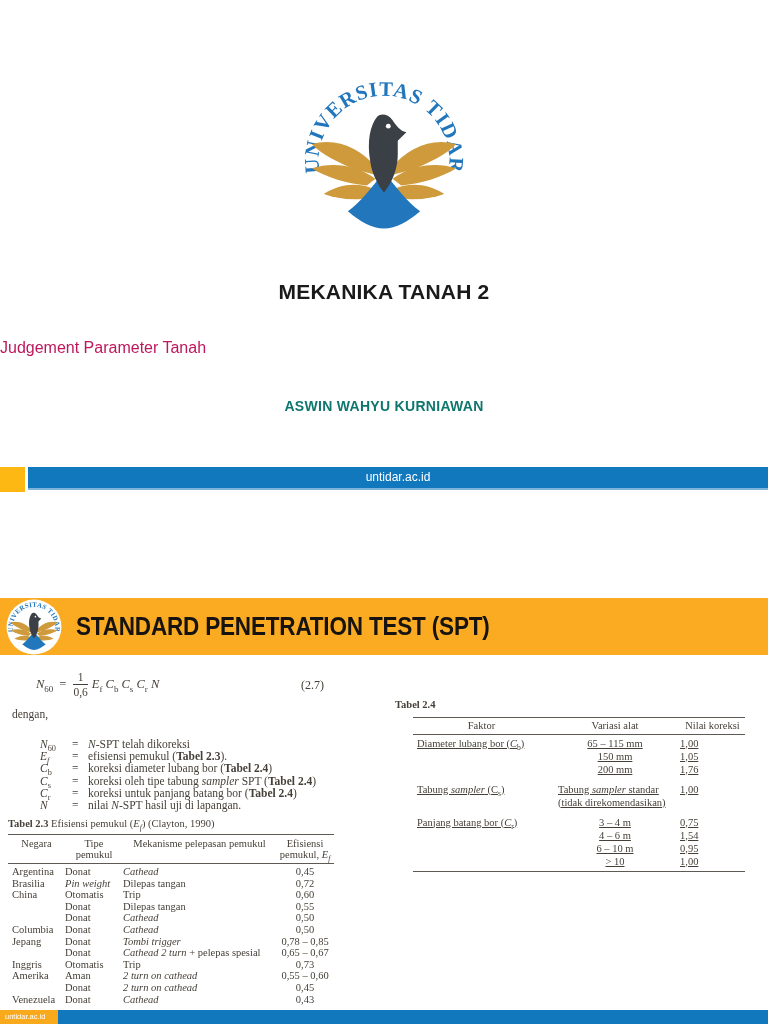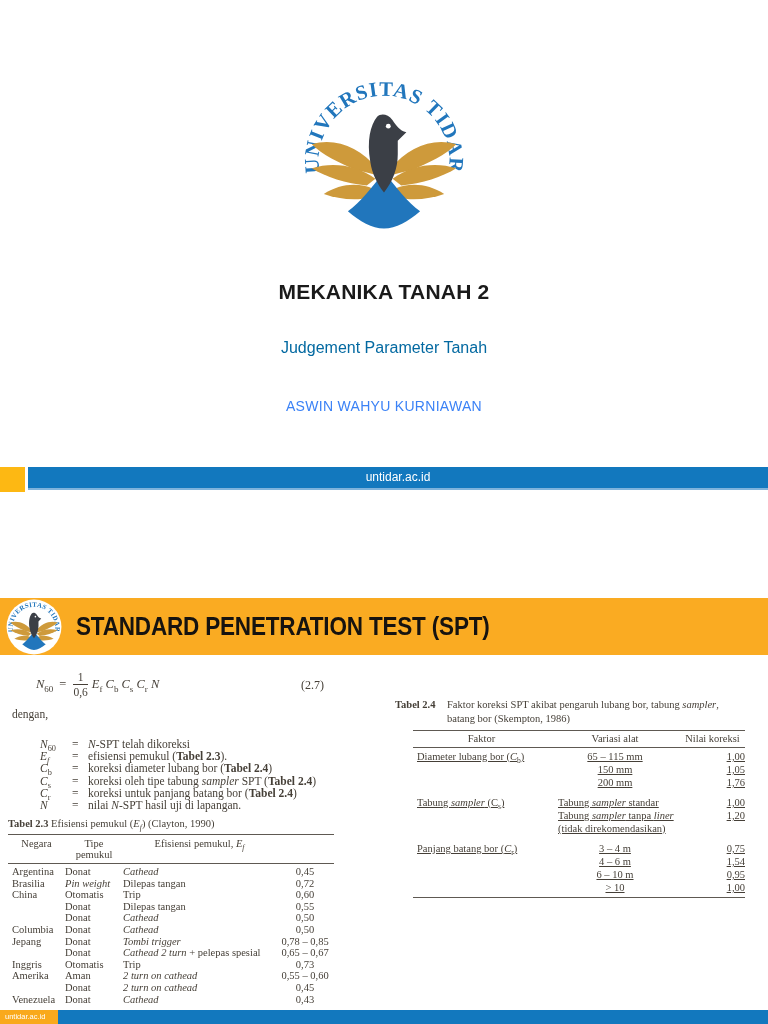--- a/index.html
+++ b/index.html
@@ -7,24 +7,24 @@
     width:768px;height:1024px;position:relative;overflow:hidden;
     background:#ffffff;font-family:"Liberation Sans",sans-serif;
   }
   .abs{position:absolute;}
   sub{font-size:72%;line-height:0;}
 
   
   .logo1{left:298px;top:72px;width:172px;height:172px;}
   .title1{left:0;top:280px;width:768px;text-align:center;
     font-size:21px;font-weight:bold;color:#1a1a1a;letter-spacing:.2px;}
-  .subtitle1{left:0;top:339px;width:768px;text-align:center;
-    font-size:16px;color:#0369a1;}
+  .subtitle1{left:0;top:339px;width:768px;text-align:left;
+    font-size:16px;color:#be185d;}
   .author1{left:0;top:398px;width:768px;text-align:center;
-    font-size:14px;color:#3b82f6;letter-spacing:.3px;}
+    font-size:14px;color:#0f766e;letter-spacing:.3px;font-weight:bold;}
   .bar1{left:28px;top:467px;width:740px;height:21px;background:#1278BE;
     border-bottom:2px solid #7EB3DC;}
   .bar1-text{width:100%;text-align:center;color:#ffffff;font-size:12px;line-height:21px;}
   .sq1{left:0;top:467px;width:25px;height:25px;background:#FDB813;}
 
   
   .hdr2{left:0;top:598px;width:768px;height:57px;background:#FAAB22;}
   .hdr2-logo{left:6px;top:599px;width:56px;height:56px;}
   .hdr2-title-wrap{left:76px;top:598px;height:57px;display:flex;align-items:center;}
   .hdr2-title{font-size:25px;font-weight:bold;color:#161310;white-space:nowrap;
@@ -65,21 +65,21 @@
   .t24-caption .cap-text{width:296px;}
   .t24-table{width:332px;margin:5px 0 0 18px;border-top:1.5px solid #5E5952;}
   .t24-head{display:grid;grid-template-columns:137px 130px 65px;
     padding:2px 0 3px;border-bottom:1px solid #5E5952;}
   .t24-head span{text-align:center;}
   .t24-body{padding:2px 0 3px;border-bottom:1.5px solid #5E5952;text-decoration:underline;}
   .t24-row{display:grid;grid-template-columns:137px 130px 65px;line-height:13px;}
   .t24-row .c-faktor{padding-left:4px;white-space:nowrap;}
   .t24-row .c-variasi{text-align:center;white-space:nowrap;}
   .t24-row.left .c-variasi{text-align:left;padding-left:8px;}
-  .t24-row .c-nilai{text-align:right;}
+  .t24-row .c-nilai{text-align:left;}
   .t24-row.gap{margin-top:7px;}
 
   
   .bar2-orange{left:0;top:1010px;width:58px;height:14px;background:#F9A91C;
     color:#ffffff;font-size:7.5px;line-height:14px;padding-left:5px;box-sizing:border-box;
     font-family:"Liberation Sans",sans-serif;}
   .bar2-blue{left:58px;top:1010px;width:710px;height:14px;background:#1278BE;}
 </style>
 </head>
 <body>
@@ -204,20 +204,21 @@
   </div>
 </div>
   </div>
 
   <div class="abs t23 doc">
     <div class="t23-caption"><span style="font-weight: bold;">Tabel 2.3</span><span> Efisiensi pemukul (</span><span style="font-style: italic;">E</span><sub style="font-style: italic;">f</sub><span>) (Clayton, 1990)</span></div>
     <div class="t23-table">
       <div class="t23-head">
         <span>Negara</span>
         <span>Tipe pemukul</span>
+        <span>Mekanisme pelepasan pemukul</span>
         <span><span>Efisiensi pemukul, </span><span style="font-style: italic;">E</span><sub style="font-style: italic;">f</sub></span>
       </div>
       <div class="t23-body">
   <div class="t23-row">
     <span class="c-negara">Argentina</span>
     <span class="c-tipe"><span>Donat</span></span>
     <span class="c-mech"><span style="font-style: italic;">Cathead</span></span>
     <span class="c-ef">0,45</span>
   </div>
 
@@ -297,21 +298,20 @@
     <span class="c-mech"><span style="font-style: italic;">Cathead</span></span>
     <span class="c-ef">0,43</span>
   </div>
 </div>
     </div>
   </div>
 
   <div class="abs t24 doc">
     <div class="t24-caption">
       <span class="cap-label">Tabel 2.4</span>
-      <span class="cap-text"><span>Faktor koreksi SPT akibat pengaruh lubang bor, tabung </span><span style="font-style: italic;">sampler</span><span>, batang bor (Skempton, 1986)</span></span>
     </div>
     <div class="t24-table">
       <div class="t24-head">
         <span>Faktor</span>
         <span>Variasi alat</span>
         <span>Nilai koreksi</span>
       </div>
       <div class="t24-body">
   <div class="t24-row">
     <span class="c-faktor"><span>Diameter lubang bor (</span><span style="font-style: italic;">C</span><sub>b</sub><span>)</span></span>
@@ -330,25 +330,20 @@
     <span class="c-variasi"><span>200 mm</span></span>
     <span class="c-nilai">1,76</span>
   </div>
 
   <div class="t24-row gap left">
     <span class="c-faktor"><span>Tabung </span><span style="font-style: italic;">sampler</span><span> (C</span><sub>s</sub><span>)</span></span>
     <span class="c-variasi"><span>Tabung </span><span style="font-style: italic;">sampler</span><span> standar</span></span>
     <span class="c-nilai">1,00</span>
   </div>
 
-  <div class="t24-row left">
-    <span class="c-faktor"></span>
-    <span class="c-variasi"><span>Tabung </span><span style="font-style: italic;">sampler</span><span> tanpa </span><span style="font-style: italic;">liner</span></span>
-    <span class="c-nilai">1,20</span>
-  </div>
 
   <div class="t24-row left">
     <span class="c-faktor"></span>
     <span class="c-variasi"><span>(tidak direkomendasikan)</span></span>
     <span class="c-nilai"></span>
   </div>
 
   <div class="t24-row gap">
     <span class="c-faktor"><span>Panjang batang bor (</span><span style="font-style: italic;">C</span><sub>r</sub><span>)</span></span>
     <span class="c-variasi"><span>3 – 4 m</span></span>

